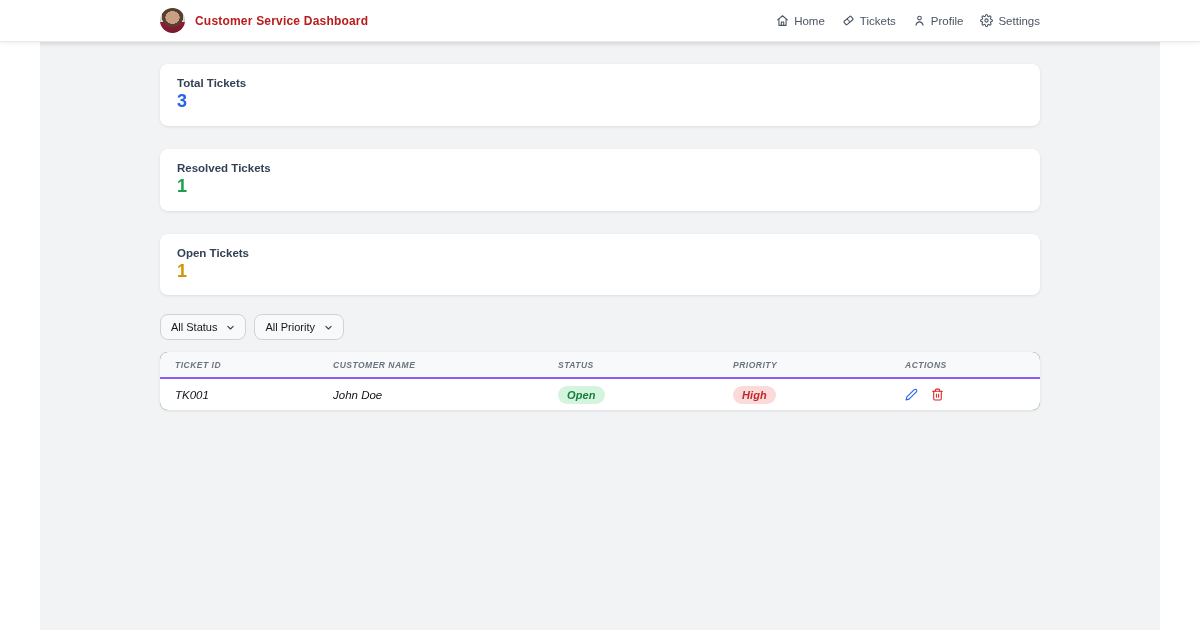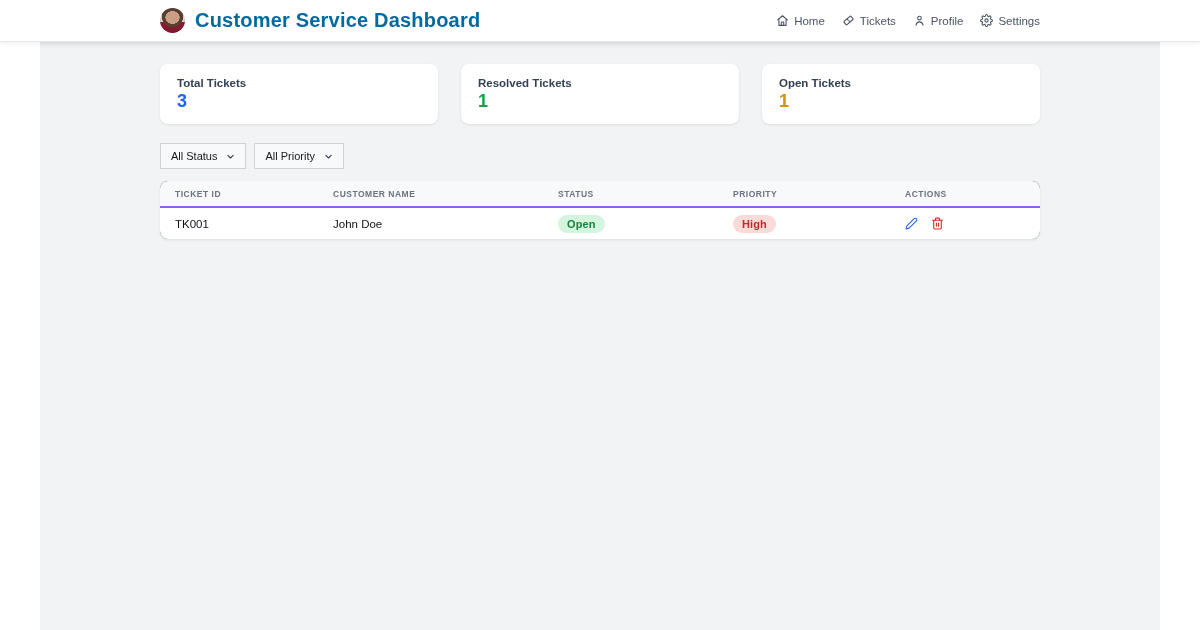--- a/index.html
+++ b/index.html
@@ -28,73 +28,74 @@
   .avatar {
     width: 25px; height: 25px; border-radius: 50%;
     flex: 0 0 auto;
     background:
       radial-gradient(ellipse 29% 26% at 50% 38%, #c99f85 96%, rgba(0,0,0,0) 100%),
       radial-gradient(ellipse 44% 42% at 50% 34%, #57402f 96%, rgba(0,0,0,0) 100%),
       linear-gradient(180deg, #ddd8d3 54%, #8e1d34 54%, #7a1a2d 100%);
     box-shadow: inset 0 0 0 1px rgba(0,0,0,0.08);
   }
   .page-title {
-    font-size: 20px; font-weight: 700; color: #0369a1;
+    font-size: 12px; font-weight: 700; color: #b91c1c;
     margin-left: 10px; letter-spacing: 0.2px;
   }
   nav { display: flex; align-items: flex-start; gap: 17px; }
   .nav-item {
     display: flex; align-items: center; gap: 5px;
     font-size: 11.5px; color: #4b5563; cursor: pointer;
   }
   .nav-item svg { width: 13px; height: 13px; stroke: #4b5563; }
 
   
   main {
     margin: 0 40px;
     height: 588px;
     background: #f2f3f5;
     box-shadow: inset 0 7px 7px -7px rgba(0,0,0,0.14);
   }
   .container { width: 880px; margin: 0 auto; padding-top: 22px; }
 
   
-  .stats { display: flex; gap: 23px; }
+  .stats { display: flex; gap: 23px; flex-direction: column; }
   .card {
     flex: 1;
     background: #ffffff;
     border-radius: 8px;
     padding: 13px 17px 14px;
     box-shadow: 0 1px 3px rgba(0,0,0,0.09);
     height: 60px;
   }
   .card .label { font-size: 11.5px; font-weight: 700; color: #334155; margin-bottom: 3px; }
   .card .value { font-size: 18px; font-weight: 700; line-height: 1.1; }
 
   
   .filters { display: flex; gap: 8px; margin-top: 19px; }
   .select {
     display: flex; align-items: center; gap: 9px;
     background: #f8f9fa;
     border: 1px solid #ced3d9;
-    border-radius: 0;
+    border-radius: 8px;
     padding: 5px 10px;
     height: 26px;
     font-size: 11px; color: #16181d;
     cursor: pointer;
   }
   .select svg { width: 9px; height: 9px; stroke: #374151; }
 
   
   .table {
     margin-top: 12px;
     background: #14532d;
     border-radius: 8px;
     box-shadow: 0 1px 3px rgba(0,0,0,0.09);
     overflow: hidden;
+    font-style: italic;
   }
   .thead, .trow {
     display: grid;
     grid-template-columns: 158px 225px 175px 172px 1fr;
     align-items: center;
     padding: 0 15px;
   }
   .thead { background: #f8f9fb; height: 25px; }
   .th {
     font-size: 8.5px; font-weight: 600; color: #6b7280;

